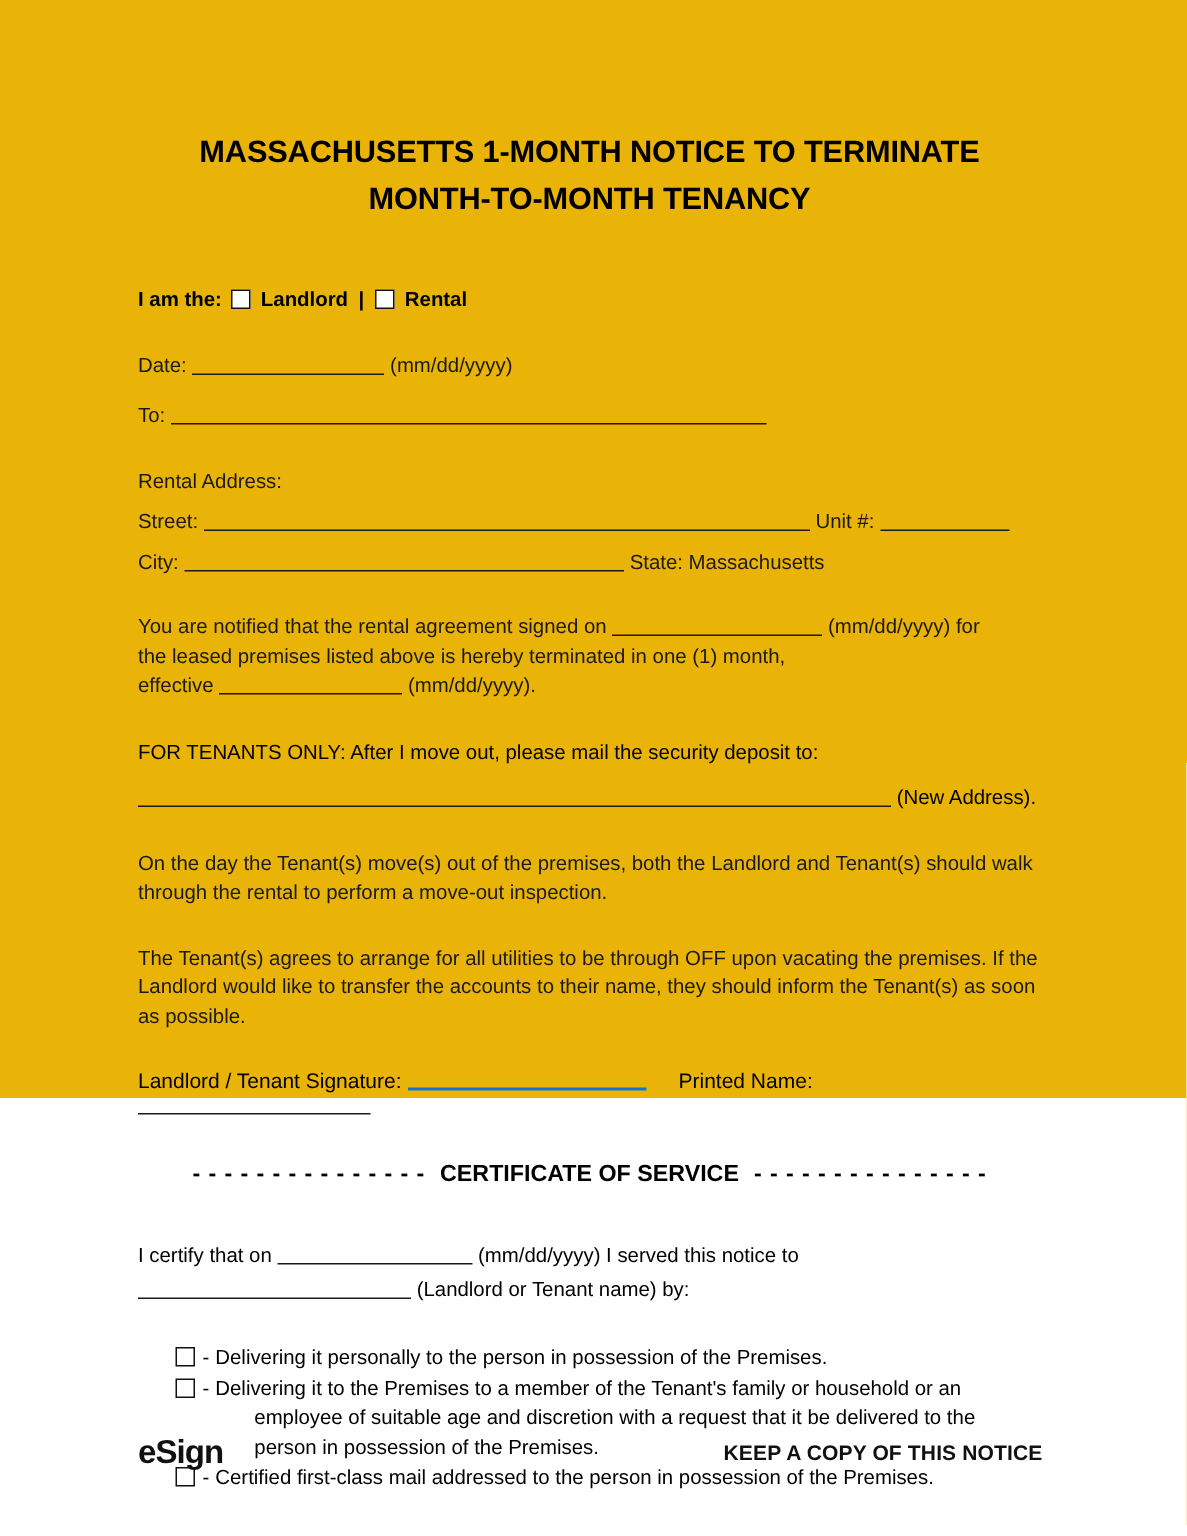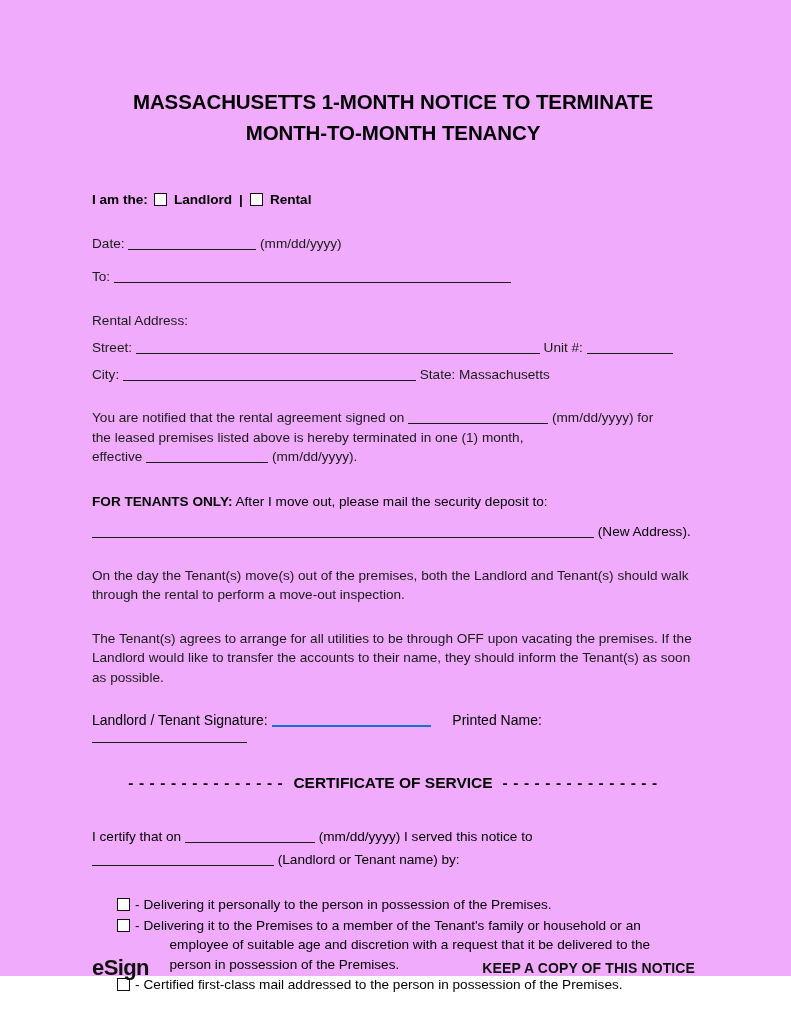--- a/index.html
+++ b/index.html
@@ -11,22 +11,22 @@
     width: 791px;
     height: 1024px;
     font-family: "Liberation Sans", sans-serif;
     color: #000000;
     -webkit-font-smoothing: antialiased;
   }
 
   .page {
     position: relative;
     width: 791px;
-    height: 976px;
-    background: #f0abfc;
+    height: 732px;
+    background: #eab308;
     box-sizing: border-box;
   }
 
   .content {
     position: absolute;
     left: 92px;
     top: 0;
     width: 602px;
   }
 
@@ -40,21 +40,21 @@
     letter-spacing: -0.1px;
   }
   .title-line { display: block; }
 
   
   .row {
     font-size: 13.6px;
     line-height: 19px;
     color: #1a1a1a;
   }
-  .b { font-weight: bold; }
+  .b { font-weight: normal; }
 
   
   .party-line {
     margin-top: 44px;
     font-size: 13.6px;
     font-weight: bold;
     display: flex;
     align-items: center;
   }
   .party-line .lbl { margin-right: 6px; }

